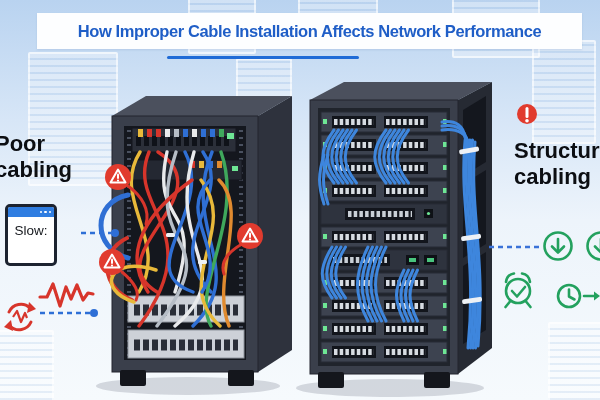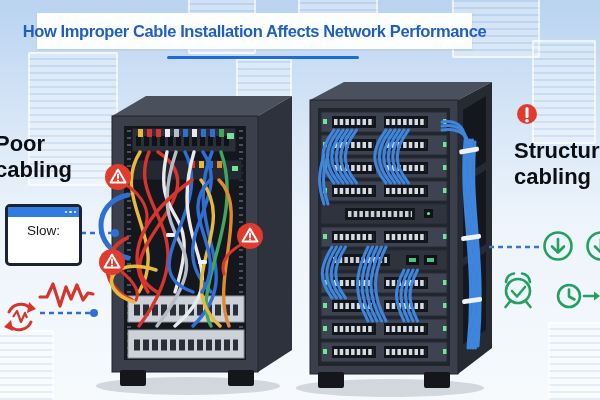--- a/index.html
+++ b/index.html
@@ -3,30 +3,30 @@
 <meta charset="utf-8">
 <style>
   html,body{margin:0;padding:0;}
   .stage{
     position:relative;width:600px;height:400px;overflow:hidden;
     font-family:"Liberation Sans","DejaVu Sans",sans-serif;
     background:linear-gradient(180deg,#b9d3f0 0%,#d7e6f7 30%,#edf4fb 55%,#f6fafd 100%);
   }
   .ghost{position:absolute;border:2px solid rgba(255,255,255,.6);border-radius:2px;
     background:repeating-linear-gradient(0deg,rgba(255,255,255,.35) 0 5px,rgba(186,209,236,.30) 5px 7px);}
-  .title-banner{position:absolute;left:37px;top:13px;width:435px;height:36px;background:#fdfeff;
+  .title-banner{position:absolute;left:37px;top:13px;width:545px;height:36px;background:#fdfeff;
     display:flex;align-items:center;justify-content:center;box-shadow:0 1px 2px rgba(80,110,160,.15);}
   .title{font-size:16.5px;font-weight:700;color:#1f5ec7;letter-spacing:-0.4px;white-space:nowrap;}
   .title-underline{position:absolute;left:167px;top:56px;width:192px;height:3px;background:#1f6bd6;border-radius:2px;}
   .scene{position:absolute;left:0;top:0;}
   .heading{position:absolute;font-weight:800;color:#0c0e12;line-height:26px;font-size:22px;white-space:nowrap;}
   .heading-left{left:-5px;top:131px;}
   .heading-right{left:514px;top:138px;}
   .heading span{display:block;}
-  .speed-window{position:absolute;left:5px;top:204px;width:77px;height:62px;background:#ffffff;
+  .speed-window{position:absolute;left:5px;top:204px;width:52px;height:62px;background:#ffffff;
     border:3px solid #1c2330;border-radius:5px;box-sizing:border-box;overflow:hidden;}
   .speed-titlebar{height:10px;background:#2f7de1;display:flex;justify-content:flex-end;align-items:center;padding-right:3px;gap:2px;}
   .speed-titlebar i{width:2.5px;height:2.5px;border-radius:50%;background:#fff;display:block;}
   .speed-text{text-align:center;font-size:13.5px;color:#15181d;line-height:17px;padding-top:5px;font-weight:500;}
   .speed-text span{display:block;}
 </style>
 </head>
 <body>
 
 <div class="stage">

